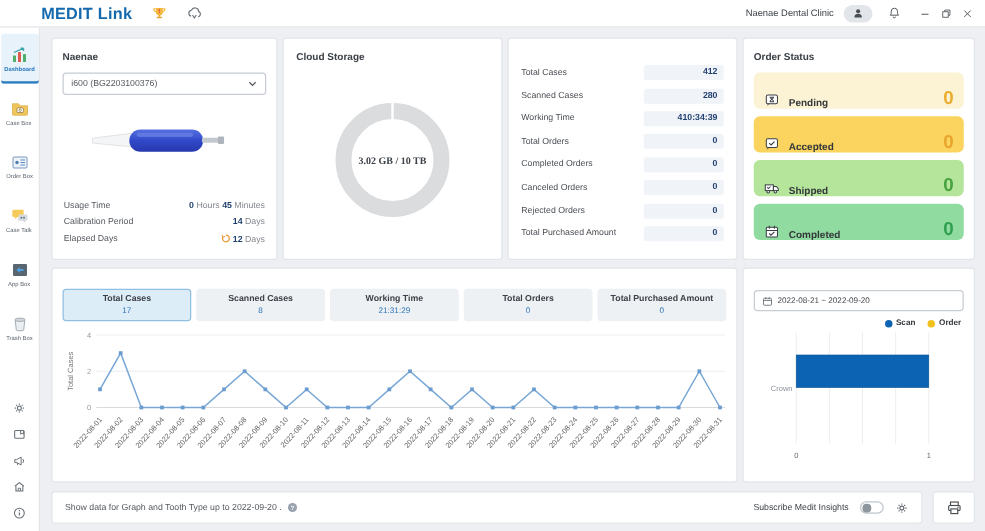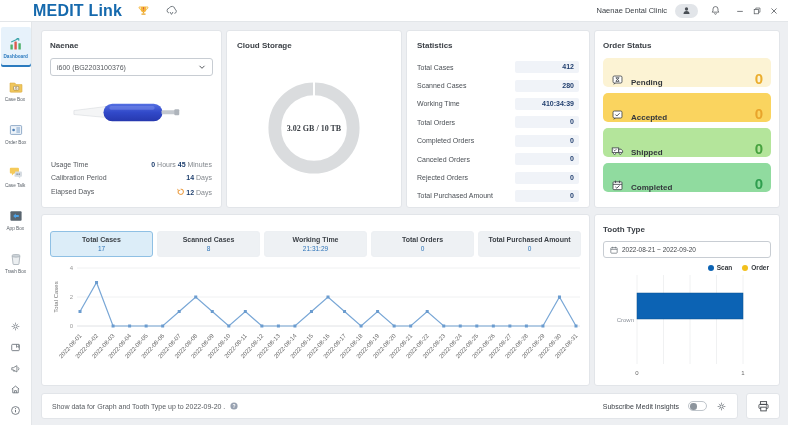--- a/index.html
+++ b/index.html
@@ -3,21 +3,21 @@
 <meta charset="utf-8">
 <style>
   * { margin:0; padding:0; box-sizing:border-box; }
   html,body { width:788px; height:425px; overflow:hidden; }
   body { font-family:"Liberation Sans", sans-serif; background:#EDEFF2; position:relative; }
   svg { display:block; }
 
   
   .titlebar { position:absolute; left:0; top:0; width:788px; height:22px; background:#FFF;
     border-bottom:1px solid #E3E6E9; display:flex; align-items:center; z-index:5; }
-  .logo { color:#1569AD; font-weight:bold; font-size:16px; margin-left:33px; letter-spacing:.2px; }
+  .logo { color:#1569AD; font-weight:bold; font-size:13px; margin-left:33px; letter-spacing:.2px; }
   .tb-icon { margin-left:15px; display:flex; align-items:center; }
   .tb-icon svg { width:13px; height:13px; }
   .tb-right { margin-left:auto; display:flex; align-items:center; height:100%; }
   .account-name { font-size:7.5px; color:#3A3F45; margin-right:8px; }
   .avatar-pill { width:23px; height:14px; background:#E2E5E9; border-radius:8px; display:flex;
     align-items:center; justify-content:center; margin-right:12px; }
   .avatar-pill svg { width:9px; height:9px; }
   .winbtn { width:17px; height:100%; display:flex; align-items:center; justify-content:center; }
   .winbtn svg { width:8px; height:8px; }
   .winbtn.close { margin-right:6px; }
@@ -328,21 +328,20 @@
     <div class="donut-wrap">
       <svg viewBox="0 0 100 100">
         <circle cx="50" cy="50" r="40" fill="none" stroke="#DADCDE" stroke-width="13"></circle>
         <line x1="50" y1="2" x2="50" y2="30" stroke="#FFFFFF" stroke-width="2"></line>
       </svg>
       <div class="donut-text">3.02 GB / 10 TB</div>
     </div>
   </section>
 
   <section class="panel" id="stats">
-    <div class="panel-title">Statistics</div>
     <div class="st-rows">
         <div class="st-row">
           <span class="st-label">Total Cases</span>
           <span class="st-pill">412</span>
         </div>
         <div class="st-row">
           <span class="st-label">Scanned Cases</span>
           <span class="st-pill">280</span>
         </div>
         <div class="st-row">
@@ -516,21 +515,20 @@
         <text x="445.3333333333333" y="76" text-anchor="end" font-size="6" fill="#666" transform="rotate(-48 445.3333333333333 76)" font-family="Liberation Sans, sans-serif">2022-08-26</text>
         <text x="461.8666666666667" y="76" text-anchor="end" font-size="6" fill="#666" transform="rotate(-48 461.8666666666667 76)" font-family="Liberation Sans, sans-serif">2022-08-27</text>
         <text x="478.4" y="76" text-anchor="end" font-size="6" fill="#666" transform="rotate(-48 478.4 76)" font-family="Liberation Sans, sans-serif">2022-08-28</text>
         <text x="494.93333333333334" y="76" text-anchor="end" font-size="6" fill="#666" transform="rotate(-48 494.93333333333334 76)" font-family="Liberation Sans, sans-serif">2022-08-29</text>
         <text x="511.46666666666664" y="76" text-anchor="end" font-size="6" fill="#666" transform="rotate(-48 511.46666666666664 76)" font-family="Liberation Sans, sans-serif">2022-08-30</text>
         <text x="528" y="76" text-anchor="end" font-size="6" fill="#666" transform="rotate(-48 528 76)" font-family="Liberation Sans, sans-serif">2022-08-31</text>
       </svg>
   </section>
 
   <section class="panel" id="tooth">
-    <div class="panel-title">Tooth Type</div>
     <div class="datebox">
       <svg viewBox="0 0 10 10">
           <rect x="1" y="2" width="8" height="7" rx="1" fill="none" stroke="#6A7178" stroke-width="0.9"></rect>
           <path d="M1 4.2 h8 M3.2 1 v2 M6.8 1 v2" stroke="#6A7178" stroke-width="0.9"></path>
         </svg>
       <span>2022-08-21 ~ 2022-09-20</span>
     </div>
     <div class="legend">
         <span class="lg-item">
           <span class="lg-dot" style="background: rgb(12, 99, 180);"></span>

